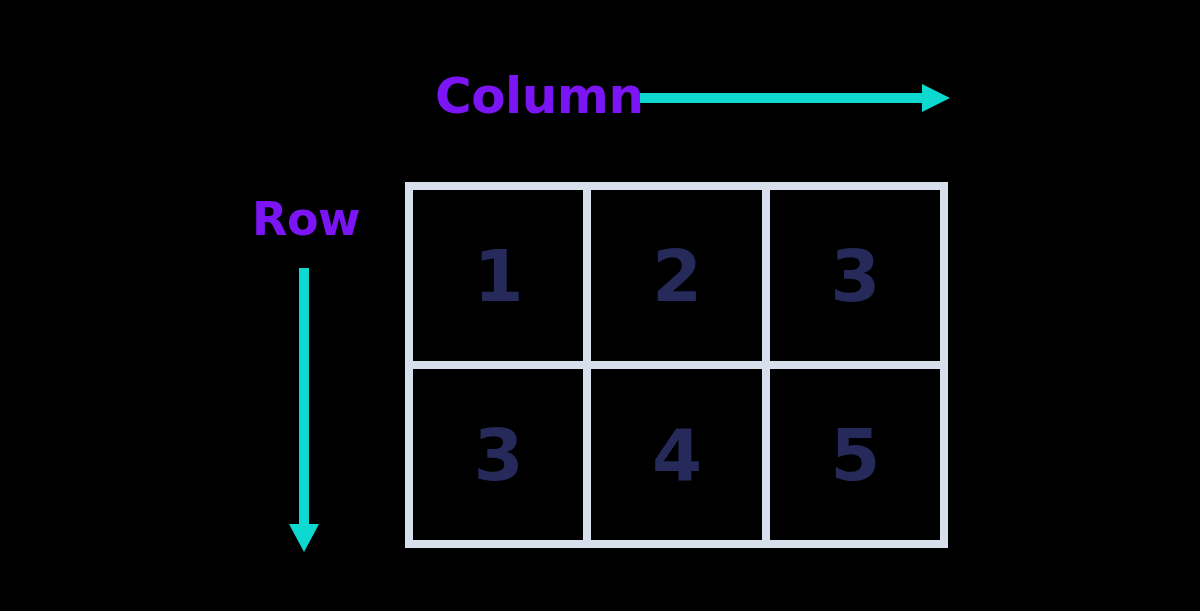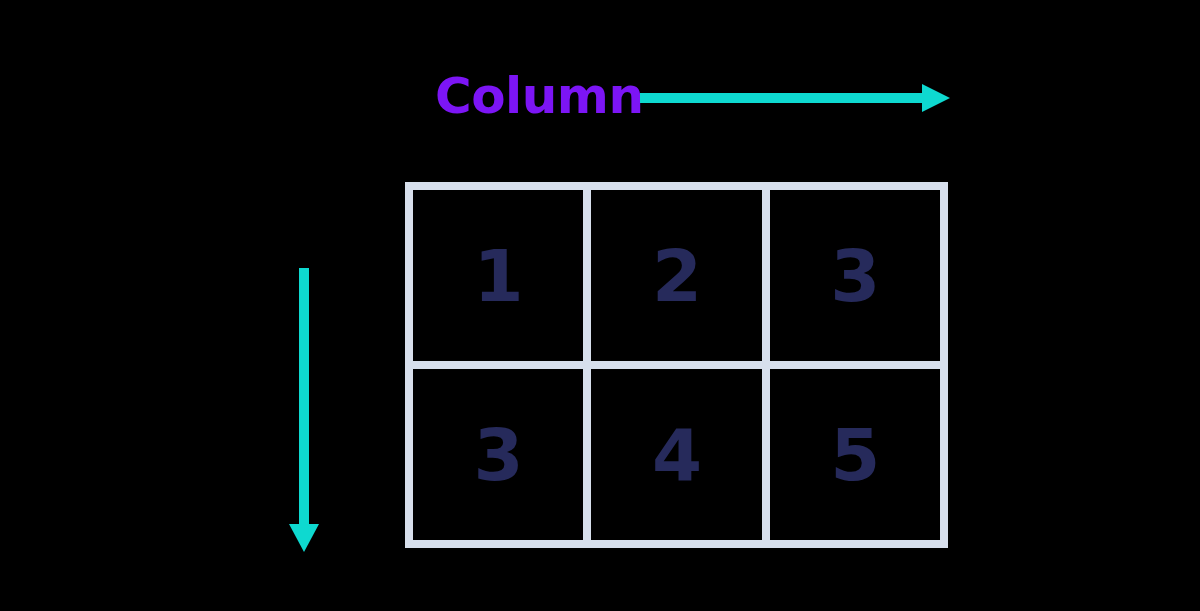--- a/index.html
+++ b/index.html
@@ -80,20 +80,21 @@
 
 <div id="stage">
 
   <div class="axis-label" id="column-label">Column</div>
 
   <svg class="arrow-svg" id="column-arrow" width="310" height="36" viewBox="0 0 310 36">
     <rect x="0" y="13" width="286" height="10" fill="#0ED9D0"></rect>
     <polygon points="282,4 310,18 282,32" fill="#0ED9D0"></polygon>
   </svg>
 
+  <div class="axis-label" id="row-label">Row</div>
 
   <svg class="arrow-svg" id="row-arrow" width="36" height="284" viewBox="0 0 36 284">
     <rect x="13" y="0" width="10" height="260" fill="#0ED9D0"></rect>
     <polygon points="3,256 33,256 18,284" fill="#0ED9D0"></polygon>
   </svg>
 
   <div id="grid">
     <div class="cell">
       <span class="cell-value">1</span>
     </div>

